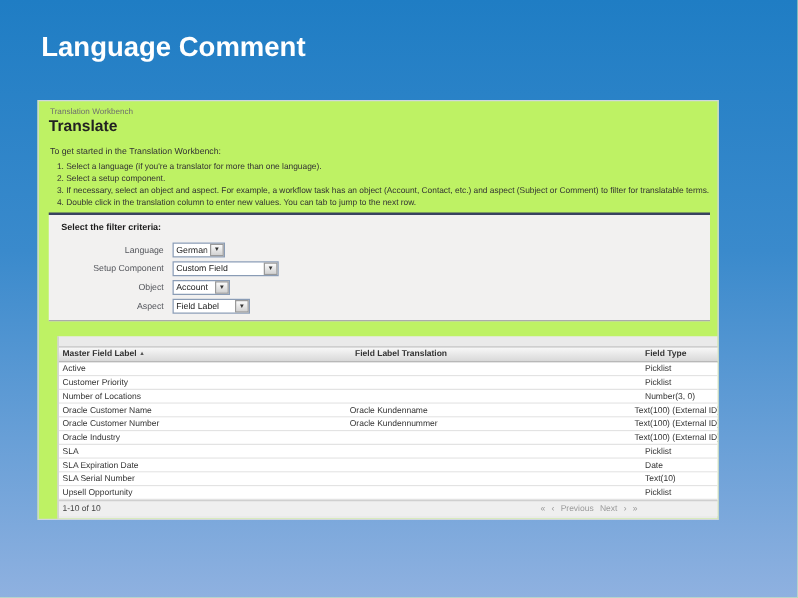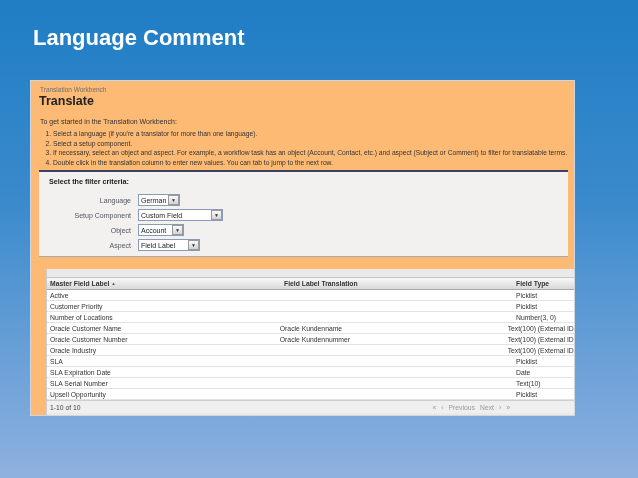--- a/index.html
+++ b/index.html
@@ -8,21 +8,21 @@
     width:638px; height:478px; position:relative; overflow:hidden;
     font-family:"Liberation Sans", sans-serif;
     background: linear-gradient(180deg, var(--slide-top,#1F7DC4) 0%, var(--slide-mid,#3A8ACC) 42%, var(--slide-bottom,#8FB1E0) 100%);
   }
   .slide-title {
     position:absolute; left:33px; top:25px;
     color:#fff; font-size:22px; font-weight:bold; letter-spacing:0px;
   }
   .panel {
     position:absolute; left:30px; top:80px; width:545px; height:336px;
-    background:#fdba74; border:1px solid #cfd6df; overflow:hidden;
+    background:#bef264; border:1px solid #cfd6df; overflow:hidden;
   }
   .breadcrumb { position:absolute; left:9px; top:5px; font-size:6.5px; color:#6e6e6e; }
   .page-title { position:absolute; left:8px; top:13px; font-size:12.5px; font-weight:bold; color:#222; }
   .intro { position:absolute; left:9px; top:37px; font-size:7px; color:#333; }
   ol.steps {
     position:absolute; left:9px; top:49px; margin:0; padding-left:13px;
     font-size:6.7px; color:#333;
   }
   ol.steps li { margin-bottom:2.6px; white-space:nowrap; }
   .divider { position:absolute; left:8px; top:89px; width:529px; height:2px; background:var(--divider,#39425F); }

